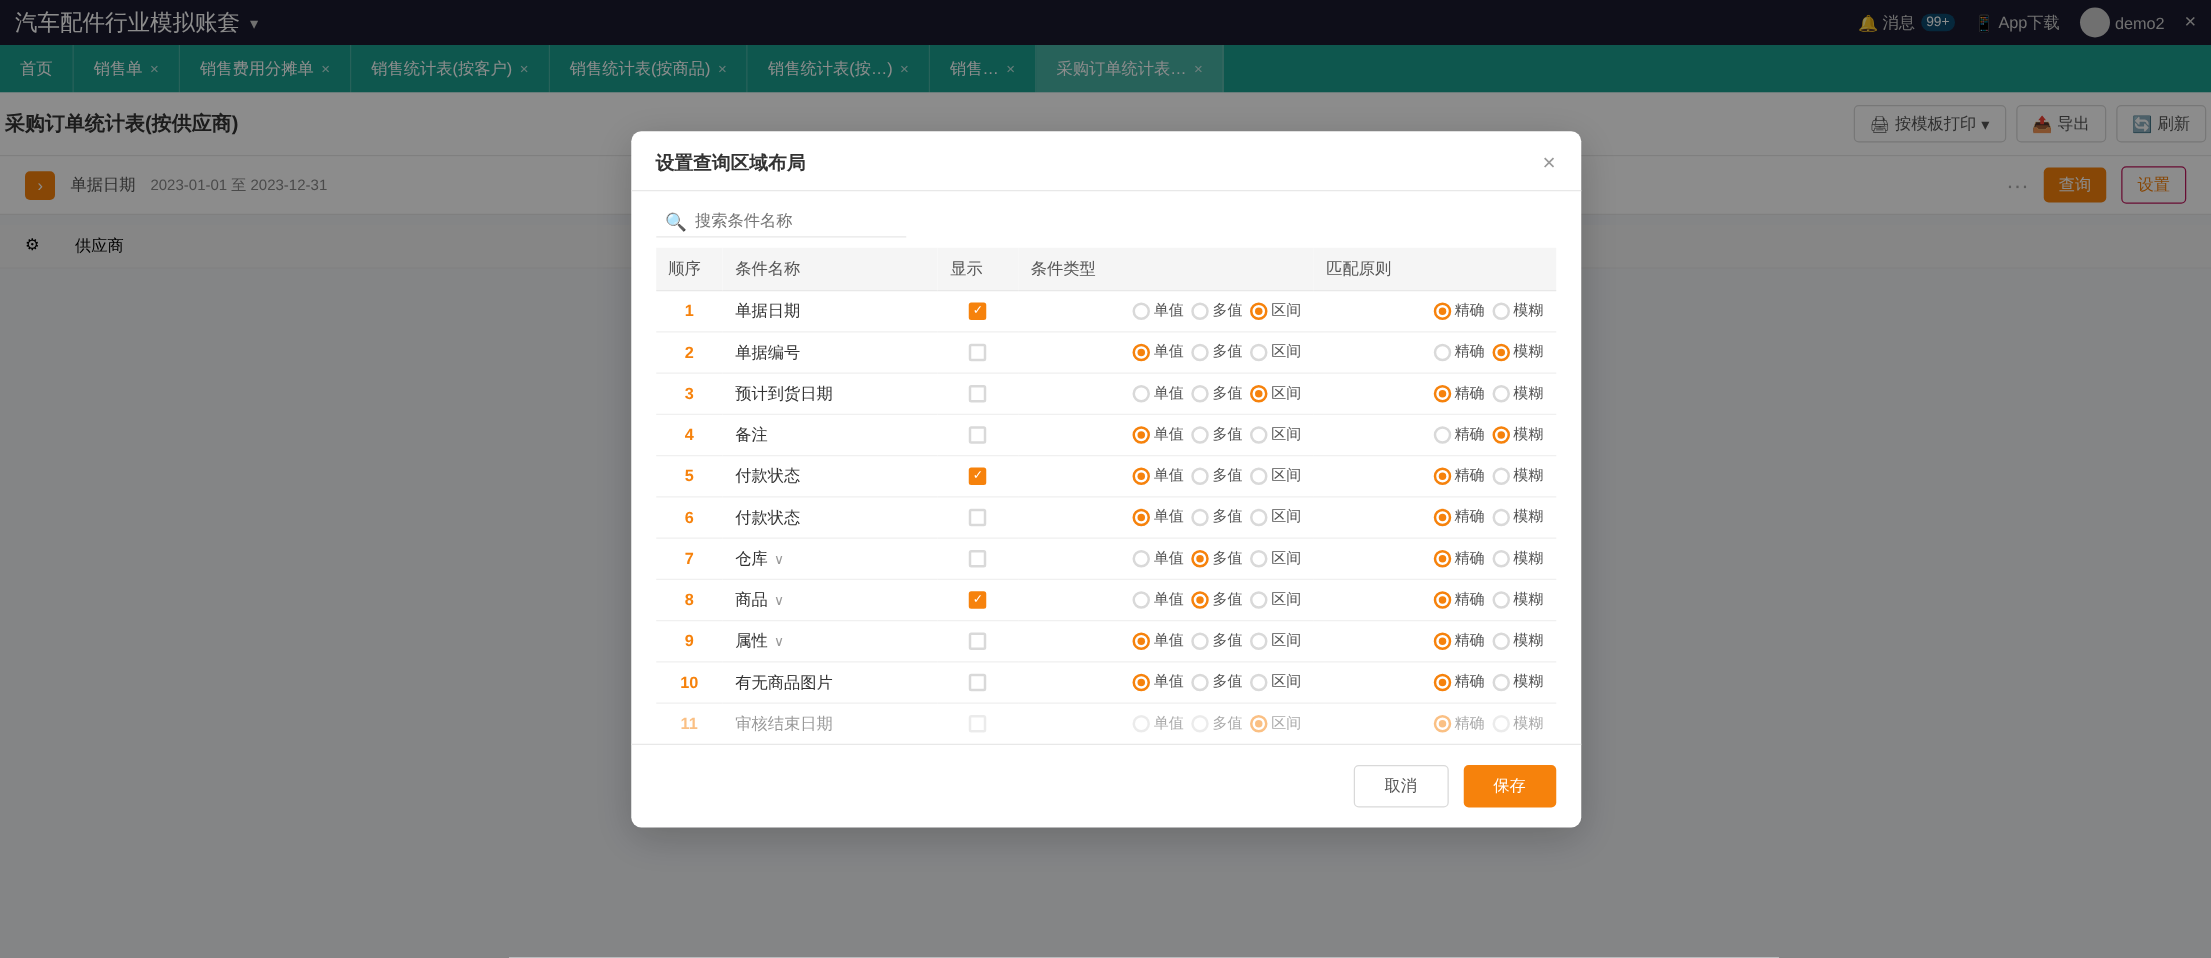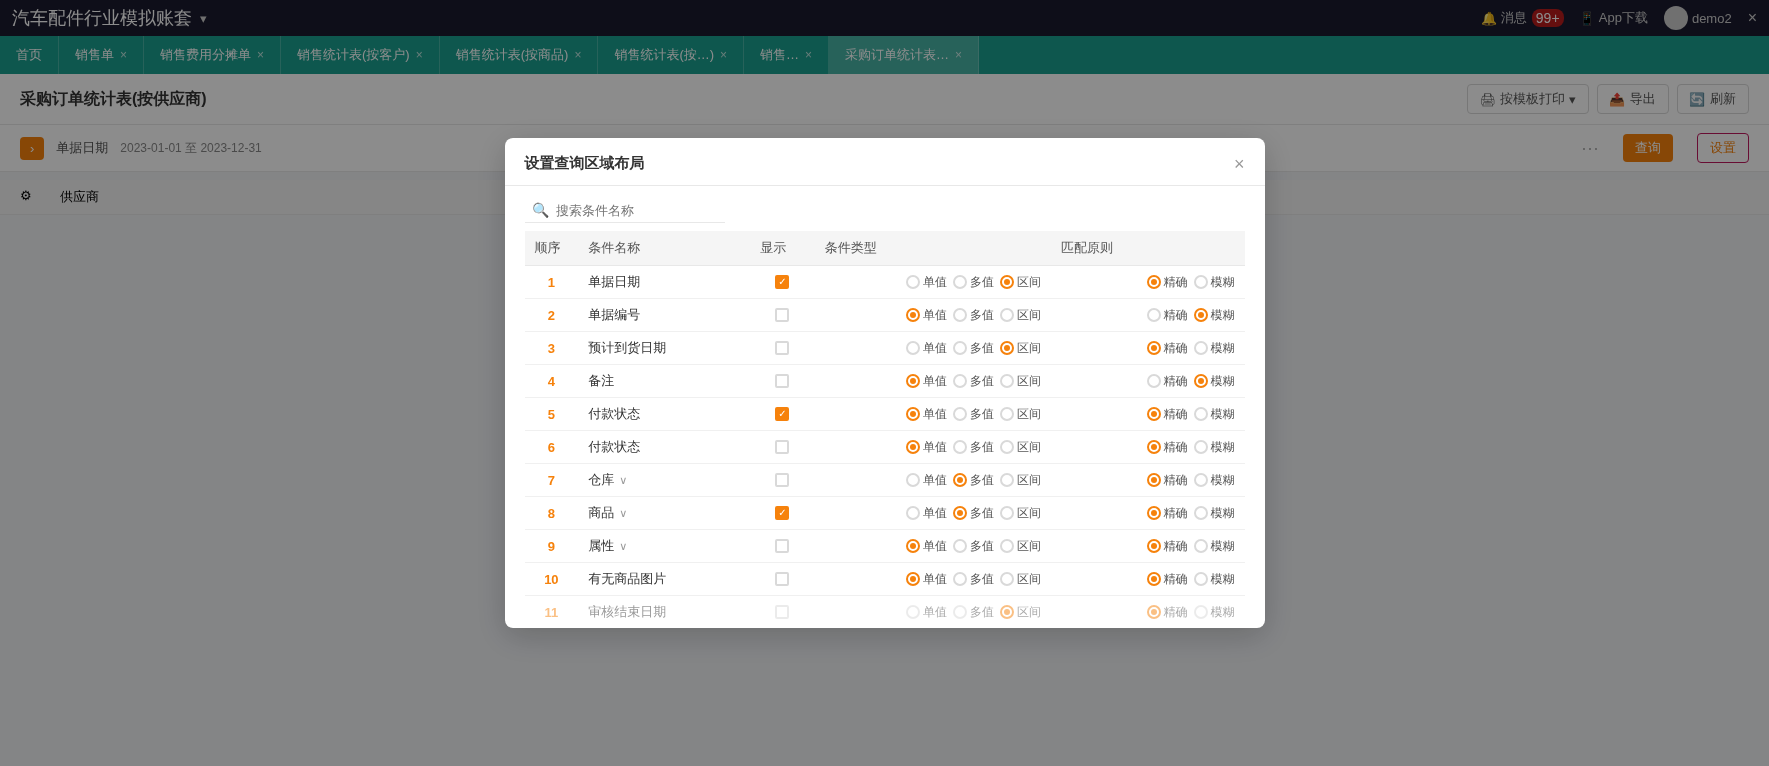--- a/index.html
+++ b/index.html
@@ -12,24 +12,24 @@
       display: flex;
       align-items: center;
       justify-content: space-between;
       padding: 0 12px;
       color: #ccc;
     }
     .top-bar-left { display: flex; align-items: center; gap: 8px; }
     .top-bar-app-name { color: #fff; font-size: 18px; }
     .top-bar-right { display: flex; align-items: center; gap: 16px; font-size: 13px; color: #ccc; }
     .top-bar-badge {
-      background: #b91c1c;
+      background: #0c4a6e;
       color: white;
       border-radius: 8px;
-      font-size: 14px;
+      font-size: 11px;
       padding: 1px 4px;
       margin-left: 2px;
     }
     .top-bar-close { color: #ccc; cursor: pointer; font-size: 16px; }
 
     
     .tab-bar {
       background: #1a9f8e;
       height: 38px;
       display: flex;
@@ -48,21 +48,21 @@
       white-space: nowrap;
       border-right: 1px solid rgba(255,255,255,0.2);
     }
     .tab-item.active { background: rgba(255,255,255,0.2); }
     .tab-item .tab-close { margin-left: 6px; font-size: 12px; opacity: 0.7; }
     .tab-home { padding: 0 16px; }
 
     
     .page-header {
       background: #fff;
-      padding: 10px 20px;
+      padding: 10px 4px;
       display: flex;
       align-items: center;
       justify-content: space-between;
       border-bottom: 1px solid #e8e8e8;
     }
     .page-title { font-size: 16px; font-weight: bold; color: #333; }
     .header-actions { display: flex; align-items: center; gap: 8px; }
     .btn-outline {
       border: 1px solid #d9d9d9;
       background: #fff;
@@ -74,21 +74,20 @@
       display: flex; align-items: center; gap: 4px;
     }
     .btn-orange {
       background: #f6820c;
       color: #fff;
       border: none;
       padding: 5px 12px;
       border-radius: 4px;
       cursor: pointer;
       font-size: 13px;
-      margin-left: 12px;
     }
 
     
     .filter-bar {
       background: #fff;
       padding: 8px 20px;
       display: flex;
       align-items: center;
       gap: 12px;
       border-bottom: 1px solid #e8e8e8;
@@ -857,15 +856,19 @@
                     <div class="radio-circle"></div>
                     <span>模糊</span>
                   </div>
                 </div>
               </td>
             </tr>
           </tbody>
       </table>
     </div>
 
+    <div class="dialog-footer">
+      <button class="btn-cancel">取消</button>
+      <button class="btn-save">保存</button>
+    </div>
 
   </div>
 </div>
 
 </body></html>

